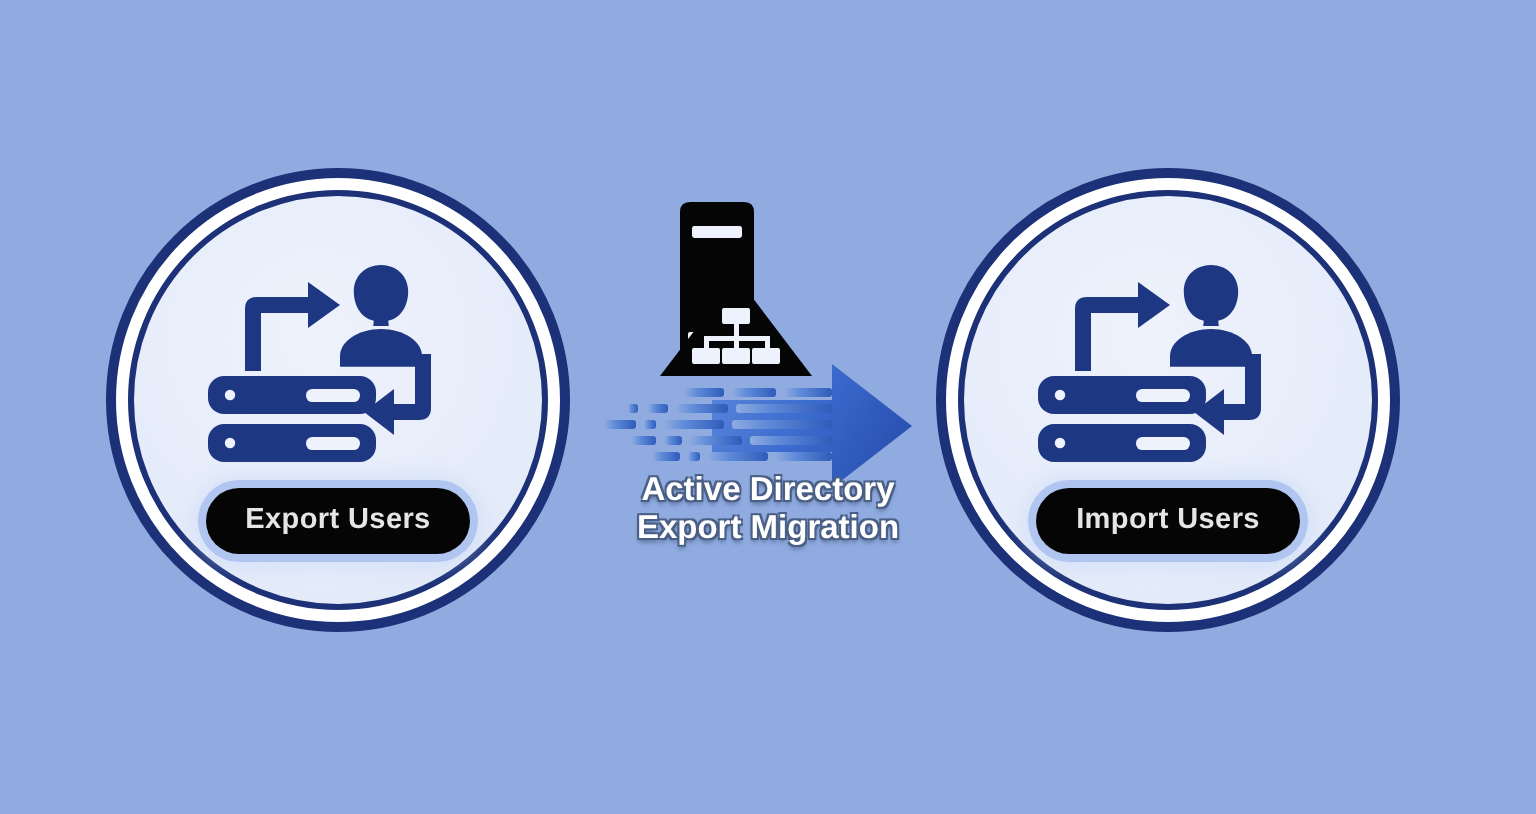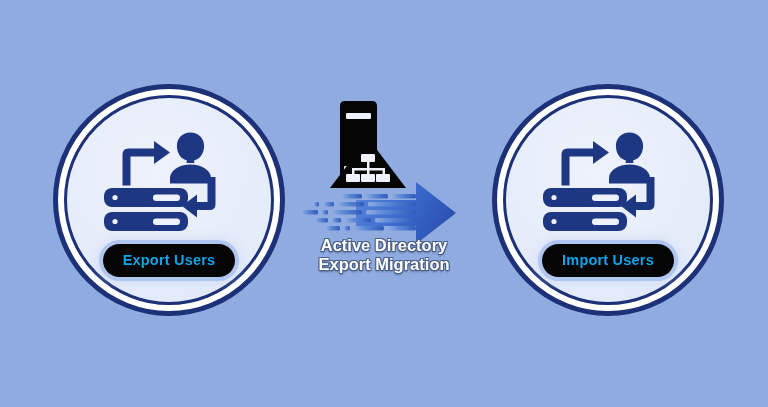--- a/index.html
+++ b/index.html
@@ -21,21 +21,21 @@
   }
 
   
   .panel {
     position: absolute;
     top: 84px;
     width: 232px;
     height: 232px;
   }
   .panel-left  { left: 53px; }
-  .panel-right { left: 492px; text-decoration: underline; }
+  .panel-right { left: 468px; text-decoration: underline; }
 
   .panel-glow {
     position: absolute;
     left: -14px; top: -14px;
     width: 260px; height: 260px;
     border-radius: 50%;
     background: radial-gradient(circle at 50% 50%,
                 rgba(255,255,255,0.85) 44%,
                 rgba(255,255,255,0.45) 52%,
                 rgba(255,255,255,0.0) 62%);
@@ -75,21 +75,21 @@
     height: 104px;
     margin-top: 6px;
     display: block;
   }
 
   
   .pill {
     position: relative;
     margin-top: 10px;
     background: #050505;
-    color: #0ea5e9;
+    color: #e5e5e5;
     font-size: 14.5px;
     font-weight: bold;
     letter-spacing: 0.2px;
     padding: 8px 20px 9px 20px;
     border-radius: 18px;
     border: 0;
     white-space: nowrap;
     box-shadow: 0 0 0 4px rgba(170,192,240,0.85),
                 0 0 10px 5px rgba(200,216,248,0.7);
     font-family: "Liberation Sans", sans-serif;

